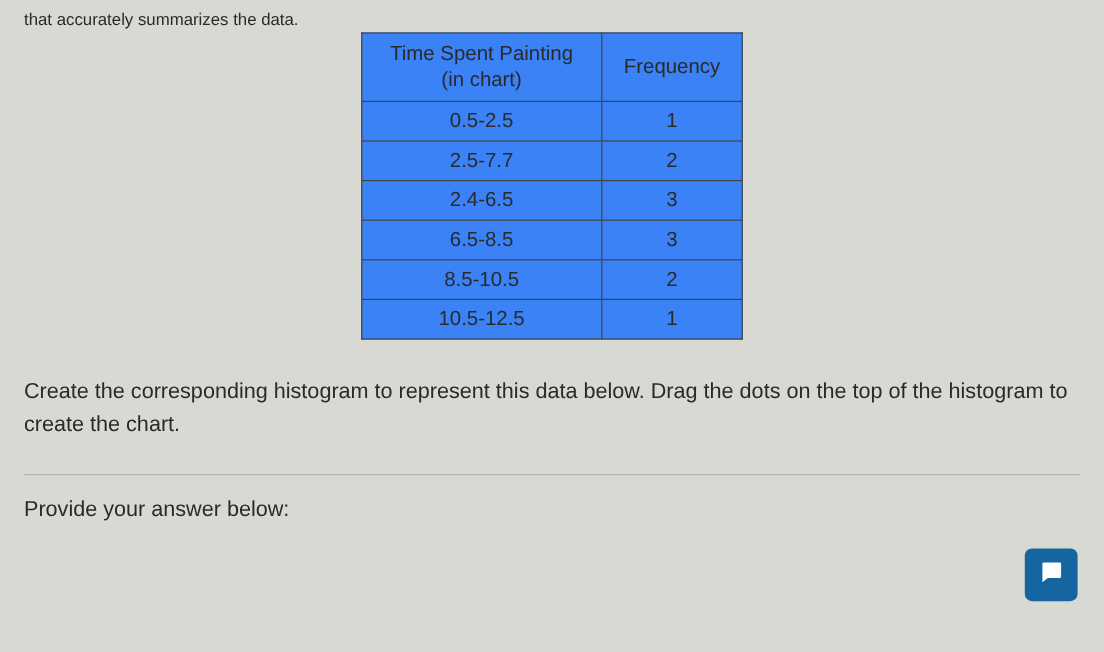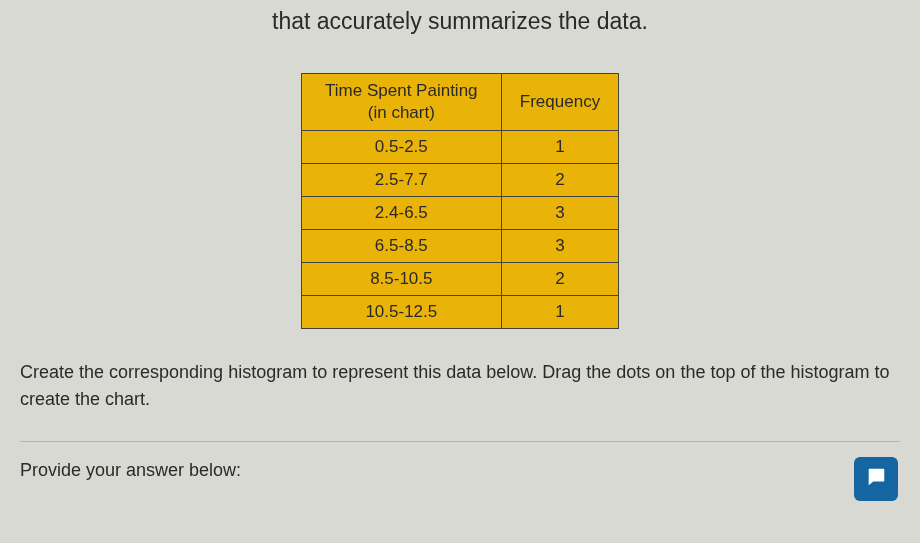--- a/index.html
+++ b/index.html
@@ -9,33 +9,31 @@
     width: 920px;
     height: 543px;
     overflow: hidden;
     position: relative;
     color: #2a2a2a;
   }
   .page {
     padding: 8px 20px 0 20px;
   }
   .intro-line {
-    font-size: 23px;
-    margin-bottom: 20px;
-    text-align: center;
+    font-size: 14px;
+    margin-bottom: 3px;
   }
   .table-wrap {
     display: flex;
     justify-content: center;
     margin-bottom: 30px;
   }
   table.data {
     border-collapse: collapse;
-    background: #eab308;
-    margin-top: 18px;
+    background: #3b82f6;
   }
   table.data th, table.data td {
     border: 1px solid #444;
     padding: 6px 18px;
     text-align: center;
     font-size: 17px;
     font-weight: normal;
   }
   table.data th {
     font-weight: normal;

